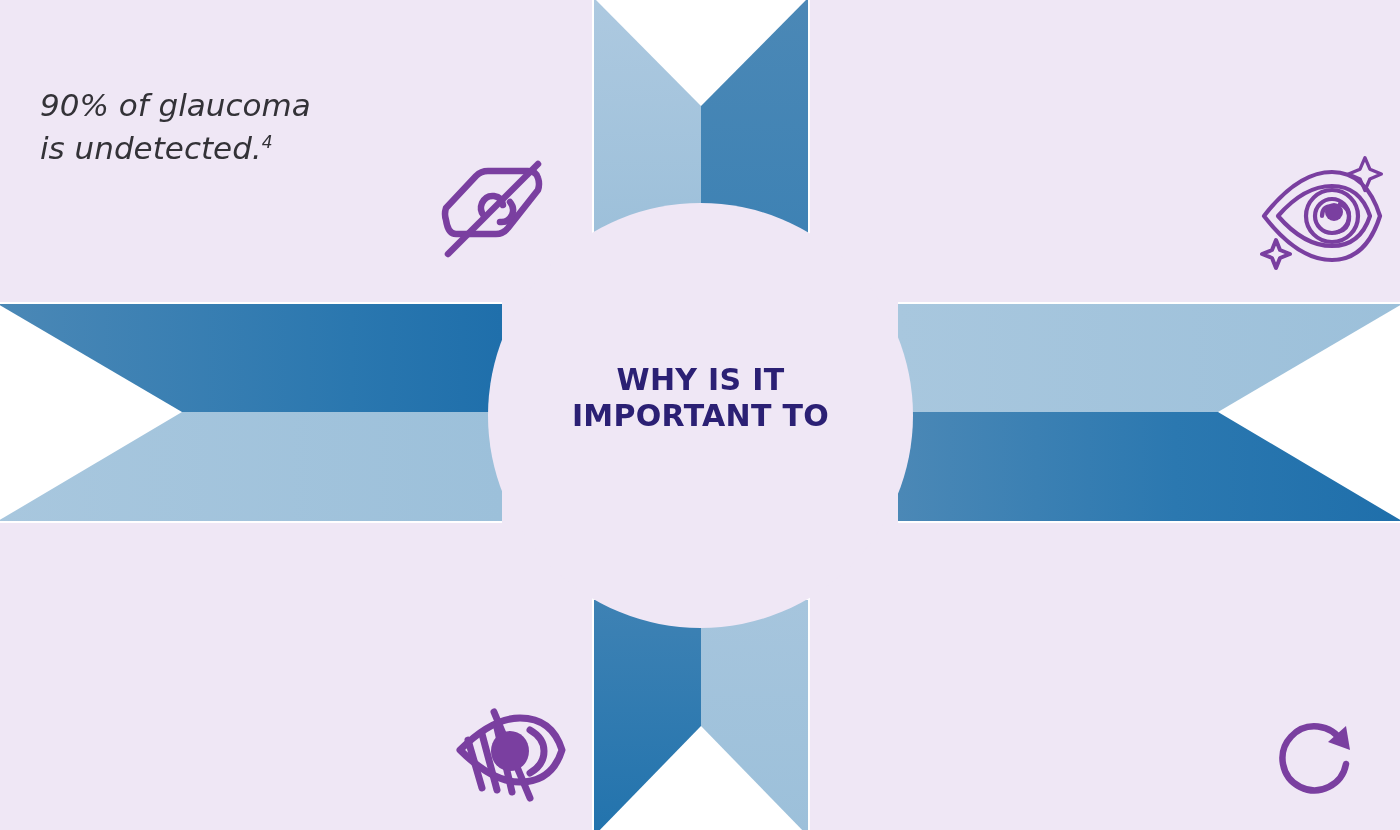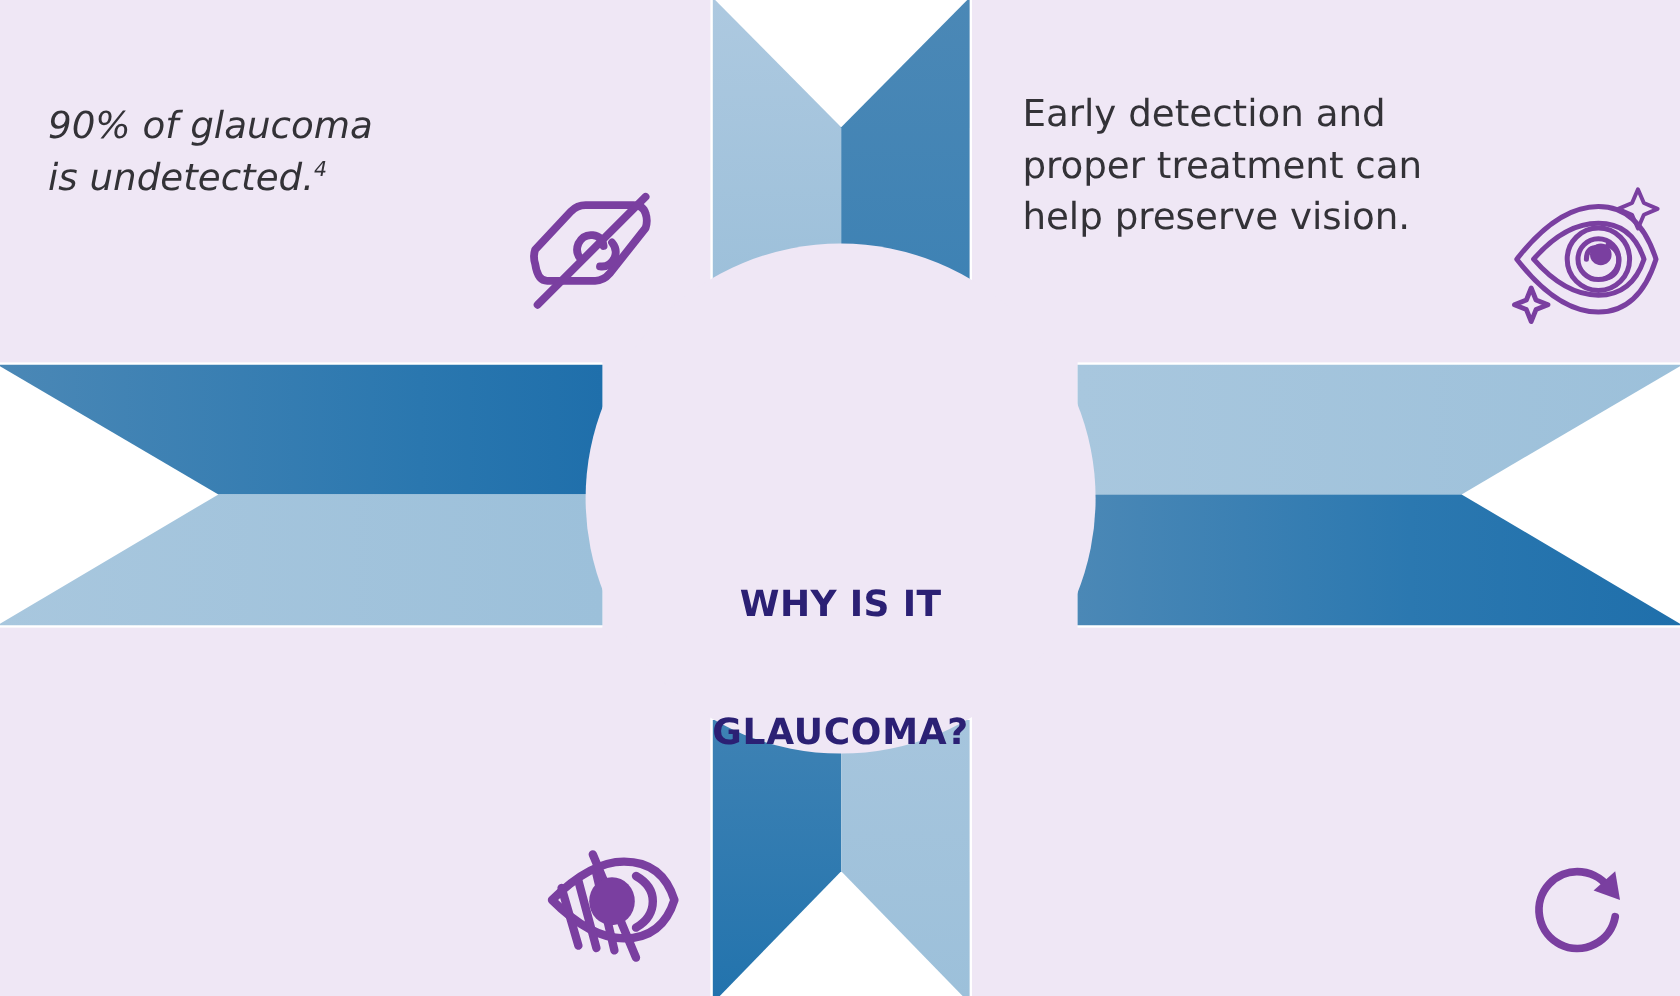--- a/index.html
+++ b/index.html
@@ -43,21 +43,21 @@
   
   #center-circle {
     position: absolute;
     left: 488px;
     top: 203px;
     width: 425px;
     height: 425px;
     border-radius: 50%;
     background: #efe7f5;
     display: flex;
-    align-items: flex-end;
+    align-items: center;
     justify-content: center;
     z-index: 6;
   }
   #center-title {
     text-align: center;
     color: #2b2074;
     font-weight: bold;
     font-size: 30px;
     line-height: 1.18;
     letter-spacing: 0.3px;
@@ -175,45 +175,39 @@
         <stop offset="100%" stop-color="#1f6fab"></stop>
       </linearGradient>
     </defs>
     <polygon points="2,2 506,2 322,110 2,110" fill="url(#gRightT)"></polygon>
     <polygon points="2,110 322,110 506,219 2,219" fill="url(#gRightB)"></polygon>
   </svg>
 
   <div id="center-circle">
     <h1 id="center-title">
       <span class="lead">WHY IS IT</span><br>
+      <span class="lead">IMPORTANT TO</span><br>
       <br>
-      <br>
-      <span class="emph">GLAUCOMA?</span>
     </h1>
   </div>
 
   <div class="quad" id="quad-tl">
     <p class="quad-text"><span>90% of glaucoma
 is undetected.</span><sup>4</sup></p>
   </div>
 
   <svg class="icon" id="icon-eye-off" viewBox="0 0 120 104">
     <g fill="none" stroke="#7a3fa0" stroke-width="6.5" stroke-linecap="round" stroke-linejoin="round">
       <path d="M14 62 Q12 56 14 50 L44 18 Q49 13 56 13 L96 13 Q104 13 106 20 Q108 26 106 32 L76 70 Q71 76 64 76 L24 76 Q16 76 14 62 Z"></path>
       <path d="M52 58 Q47 52 50 45 Q54 37 62 38 Q70 39 71 47"></path>
       <path d="M78 44 Q83 50 80 57 Q76 65 68 64"></path>
       <line x1="16" y1="96" x2="106" y2="6"></line>
     </g>
   </svg>
 
-  <div class="quad" id="quad-tr">
-    <p class="quad-text">Early detection and
-proper treatment can
-help preserve vision.</p>
-  </div>
 
   <svg class="icon" id="icon-eye-sparkle" viewBox="0 0 132 132">
     <g fill="none" stroke="#7a3fa0" stroke-width="4.2" stroke-linecap="round" stroke-linejoin="round">
 
       <path d="M8 74 Q42 30 76 30 Q110 30 124 74 Q110 118 76 118 Q42 118 8 74 Z"></path>
 
       <path d="M22 74 Q48 44 76 44 Q104 44 114 74 Q104 104 76 104 Q48 104 22 74 Z"></path>
 
       <circle cx="76" cy="74" r="26"></circle>
       <circle cx="76" cy="74" r="17"></circle>

